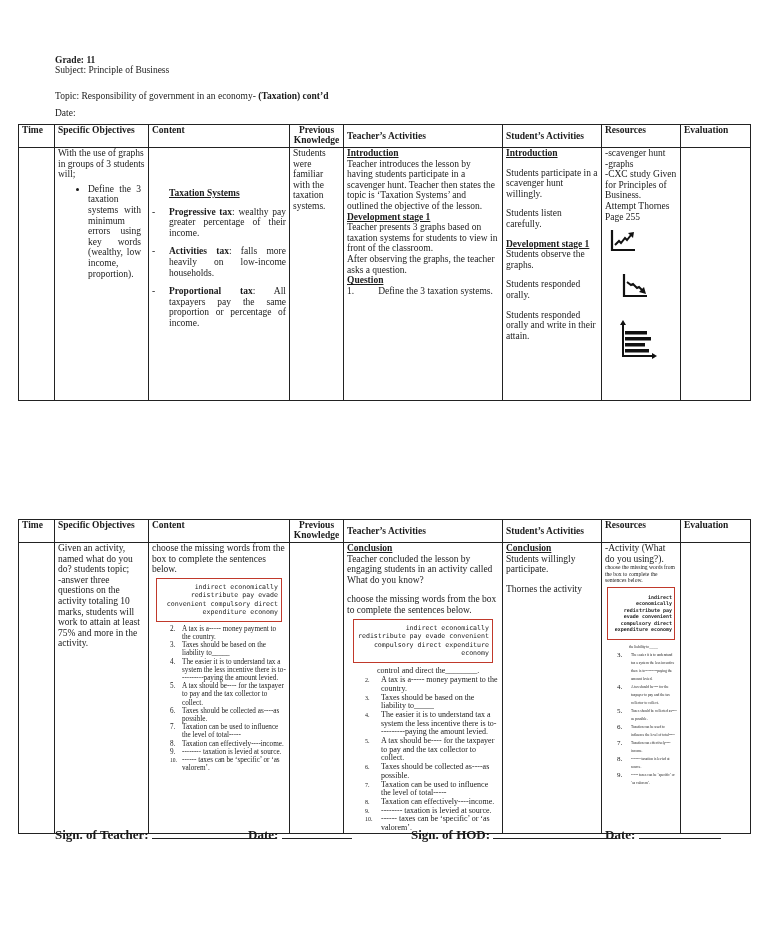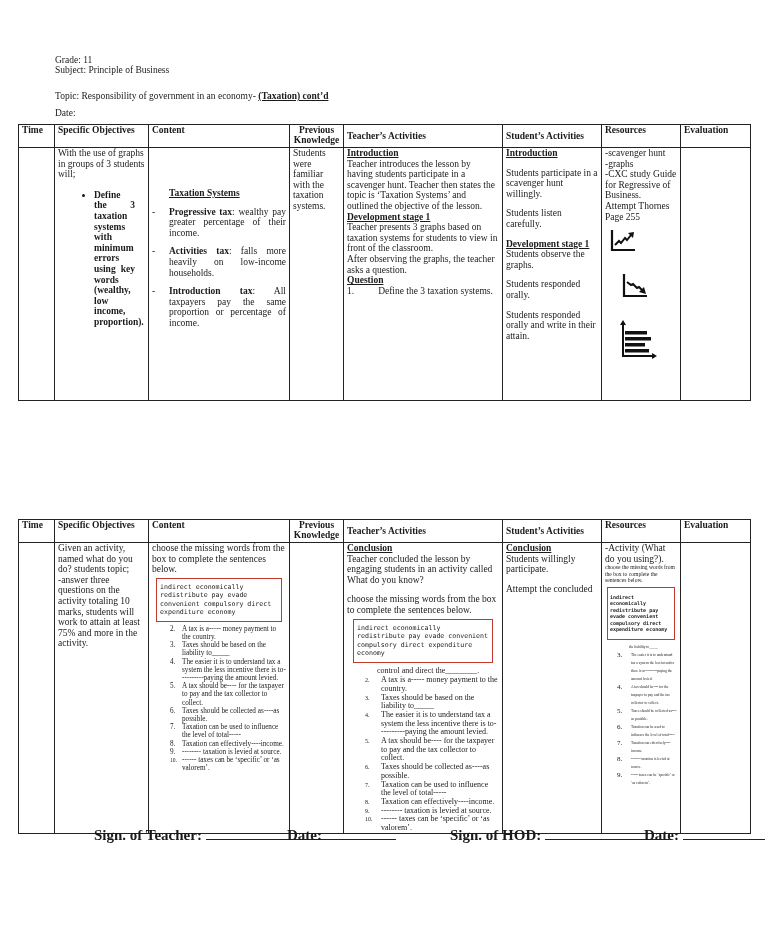--- a/index.html
+++ b/index.html
@@ -1,50 +1,50 @@
 <!DOCTYPE html>
 <html><head>
 <meta charset="utf-8">
 <style>
   html, body { margin:0; padding:0; background:#ffffff; }
   body { width:768px; height:932px; position:relative; overflow:hidden;
          font-family:"Liberation Serif", serif; color:#1a1a1a; }
   .hdr-line { position:absolute; left:55px; font-size:9.5px; line-height:12px; }
-  .hdr-line b.u { text-decoration:underline; }
+  .hdr-line b.u { }
   table.plan { position:absolute; border-collapse:collapse; table-layout:fixed;
                font-size:9.5px; line-height:10.6px; }
   table.plan td, table.plan th { border:1px solid #222; vertical-align:top;
                padding:0 3px; text-align:left; overflow:hidden; }
   table.plan th { font-weight:bold; font-size:9.5px; }
   table.plan th.c { text-align:center; line-height:10px; }
   table.plan th.mid { vertical-align:middle; }
   .just { text-align:justify; }
   .ul { text-decoration:underline; font-weight:bold; }
-  .bullet-list { margin:10px; padding-left:26px; list-style:disc;font-weight:bold; }
+  .bullet-list { margin:4px; padding-left:26px; list-style:disc; }
   .dash-item { position:relative; padding-left:17px; margin-top:8px; text-align:justify; }
   .dash-item .dash { position:absolute; left:0; top:0; }
   .wordbox { border:1.5px solid #c0392b; font-family:"DejaVu Sans Mono", monospace;
-             font-size:6.6px; line-height:8.5px; text-align:left; padding:4px 3px;
+             font-size:6.6px; line-height:8.5px; text-align:right; padding:4px 3px;
              margin:3px 4px; color:#222; }
   .wordbox.small { font-size:5px; line-height:6.5px; margin:3px 2px; padding:6px 2px; font-weight:bold; }
   ol.q { margin:0; padding-left:28px; font-size:7.2px; line-height:8.2px; }
   ol.q li { padding-left:2px; }
   ol.q.teacher { font-size:8px; line-height:8.7px; padding-left:30px; }
   ol.q.tiny { font-size:3.6px; line-height:8px; padding-left:22px; }
   ol.q.tiny li::marker { font-size:7px; }
   .graph-icon { display:block; }
-  .sig-row { position:absolute; top:827px; font-size:15px; font-weight:bold;margin-left:39px; }
+  .sig-row { position:absolute; top:827px; font-size:13px; font-weight:bold; }
   .sig-line { display:inline-block; border-bottom:1px solid #222; height:8px; vertical-align:baseline; }
   p.cell { margin:0; }
   .gap { height:9px; }
 </style>
 </head>
 <body>
 
-<div class="hdr-line" style="top:54px;">Grade: 11</div>
+<div class="hdr-line" style="top:54px;font-weight:bold;">Grade: 11</div>
 <div class="hdr-line" style="top:64px;">Subject: Principle of Business</div>
 <div class="hdr-line" style="top:90px;"><span>Topic: Responsibility of government in an economy- </span><b class="u">(Taxation) cont’d</b></div>
 <div class="hdr-line" style="top:107px;">Date:</div>
 
 <table class="plan" style="left:18px; top:124px; width:732px;">
   <colgroup>
     <col style="width:36px">
       <col style="width:94px">
       <col style="width:141px">
       <col style="width:54px">
@@ -69,21 +69,21 @@
     <td class="just">
       <p class="cell">With the use of graphs in groups of 3 students will;</p>
       <ul class="bullet-list">
         <li class="just">Define the 3 taxation systems with minimum errors using key words (wealthy, low income, proportion).</li>
       </ul>
     </td>
     <td style="padding-top:40px;">
       <p class="cell ul" style="margin-left:17px;">Taxation Systems</p>
       <div class="dash-item"><span class="dash">-</span><b>Progressive tax</b><span>: wealthy pay greater percentage of their income.</span></div>
       <div class="dash-item"><span class="dash">-</span><b>Activities tax</b><span>: falls more heavily on low-income households.</span></div>
-      <div class="dash-item"><span class="dash">-</span><b>Introduction tax</b><span>: All taxpayers pay the same proportion or percentage of income.</span></div>
+      <div class="dash-item"><span class="dash">-</span><b>Proportional tax</b><span>: All taxpayers pay the same proportion or percentage of income.</span></div>
     </td>
     <td class="just">Students were familiar with the taxation systems.</td>
     <td class="just">
       <p class="cell ul">Introduction</p>
       <p class="cell">Teacher introduces the lesson by having students participate in a scavenger hunt. Teacher then states the topic is ‘Taxation Systems’ and outlined the objective of the lesson.</p>
       <p class="cell ul">Development stage 1</p>
       <p class="cell">Teacher presents 3 graphs based on taxation systems for students to view in front of the classroom.</p>
       <p class="cell">After observing the graphs, the teacher asks a question.</p>
       <p class="cell ul">Question</p>
       <p class="cell"><span>1.</span><span style="display:inline-block;width:24px;"></span><span>Define the 3 taxation systems.</span></p>
@@ -98,21 +98,21 @@
       <p class="cell ul">Development stage 1</p>
       <p class="cell">Students observe the graphs.</p>
       <div class="gap"></div>
       <p class="cell">Students responded orally.</p>
       <div class="gap"></div>
       <p class="cell">Students responded orally and write in their attain.</p>
     </td>
     <td class="just">
       <p class="cell">-scavenger hunt</p>
       <p class="cell">-graphs</p>
-      <p class="cell">-CXC study Guide for Regressive of Business.</p>
+      <p class="cell">-CXC study Given for Principles of Business.</p>
       <p class="cell">Attempt Thornes</p>
       <p class="cell">Page 255</p>
       <svg class="graph-icon" width="30" height="26" viewBox="0 0 30 26" style="margin:6px 0 0 4px;">
         <path d="M3 2 V22 H26" stroke="#111" stroke-width="2.2" fill="none"></path>
         <path d="M6 17 L10 13 L12 15 L16 10 L18 12 L22 7" stroke="#111" stroke-width="2" fill="none"></path>
         <path d="M19 5 L25 4 L24 10 Z" fill="#111"></path>
       </svg>
       <svg class="graph-icon" width="30" height="28" viewBox="0 0 30 28" style="margin:18px 0 0 16px;">
         <path d="M3 2 V24 H26" stroke="#111" stroke-width="2.2" fill="none"></path>
         <path d="M6 10 L10 13 L12 12 L16 16 L18 15 L21 18" stroke="#111" stroke-width="2" fill="none"></path>
@@ -247,21 +247,21 @@
         <li style="display:flex;">
               <span style="width:16px;flex:none;font-size:6px;">10.</span>
               <span>------ taxes can be ‘specific’ or ‘as valorem’.</span>
             </li>
       </ol>
     </td>
     <td class="just">
       <p class="cell ul">Conclusion</p>
       <p class="cell">Students willingly participate.</p>
       <div class="gap"></div>
-      <p class="cell">Attempt the concluded</p>
+      <p class="cell">Thornes the activity</p>
     </td>
     <td>
       <p class="cell">-Activity (What do you using?).</p>
       <p class="cell" style="font-size:5.6px; line-height:6.6px;">choose the missing words from the box to complete the sentences below.</p>
       <div class="wordbox small">indirect economically redistribute pay evade convenient compulsory direct expenditure economy</div>
       <p class="cell" style="font-size:3.6px; padding-left:24px; line-height:8px;">the liability to_____</p>
       <ol class="q tiny" style="list-style:none; padding-left:10px;">
         <li style="display:flex;">
               <span style="width:14px;flex:none;font-size:7px;">3.</span>
               <span>The easier it is to understand tax a system the less incentive there is to----------paying the amount levied.</span>

